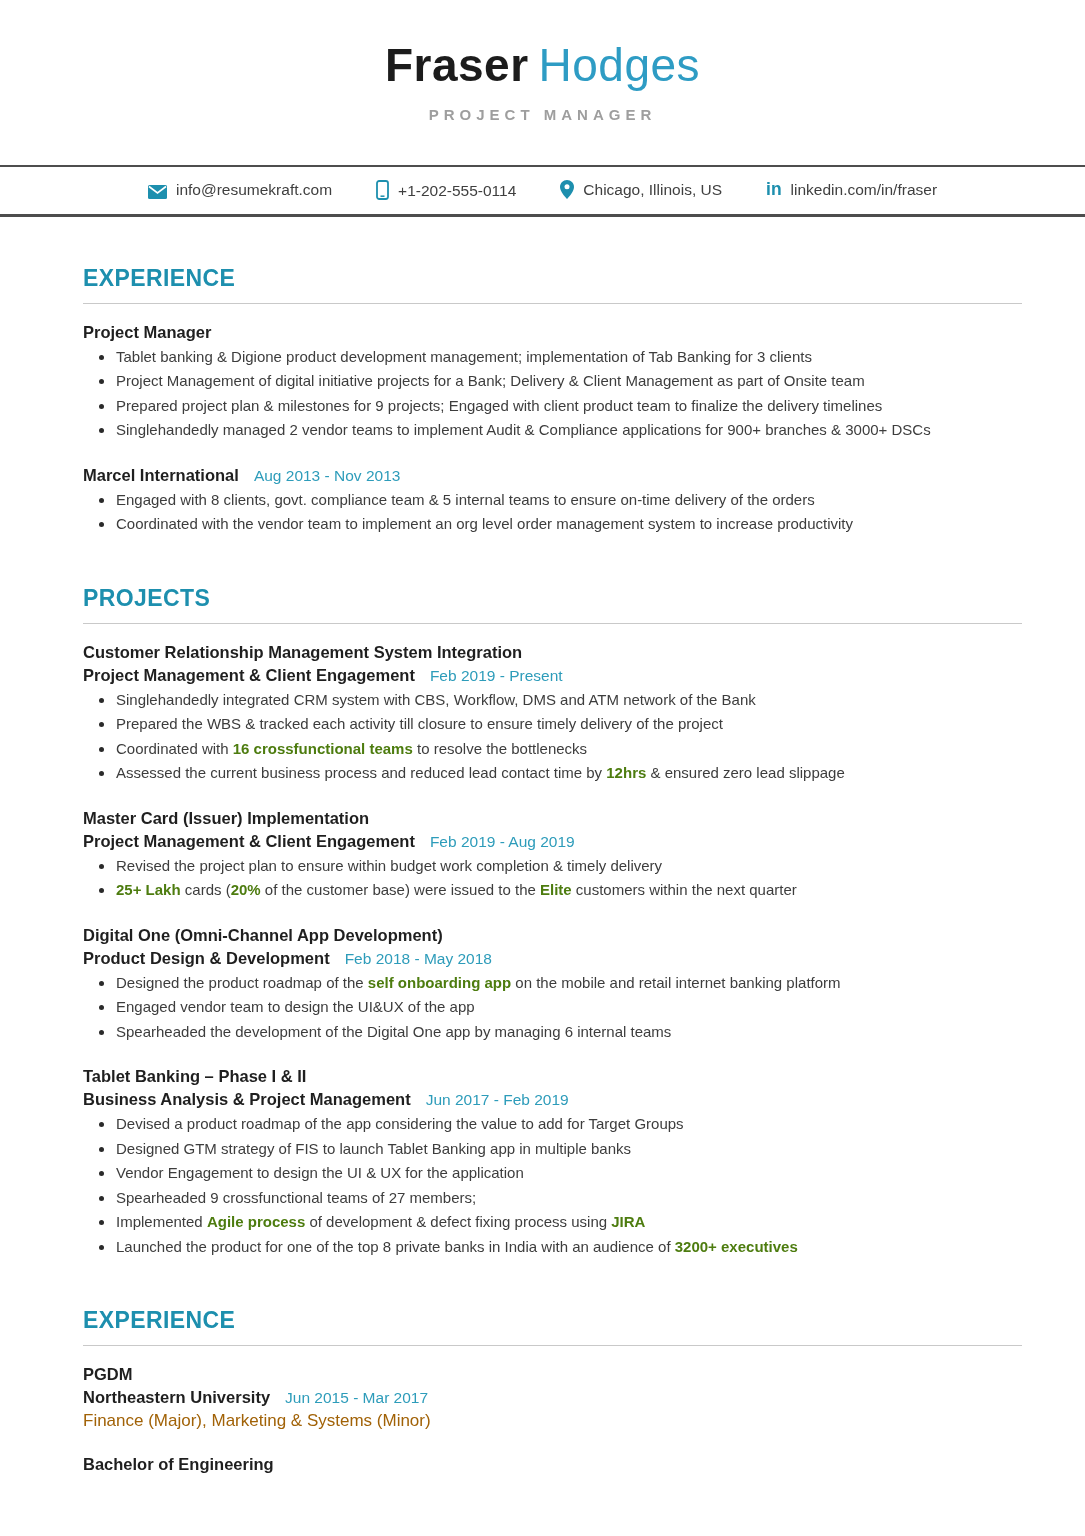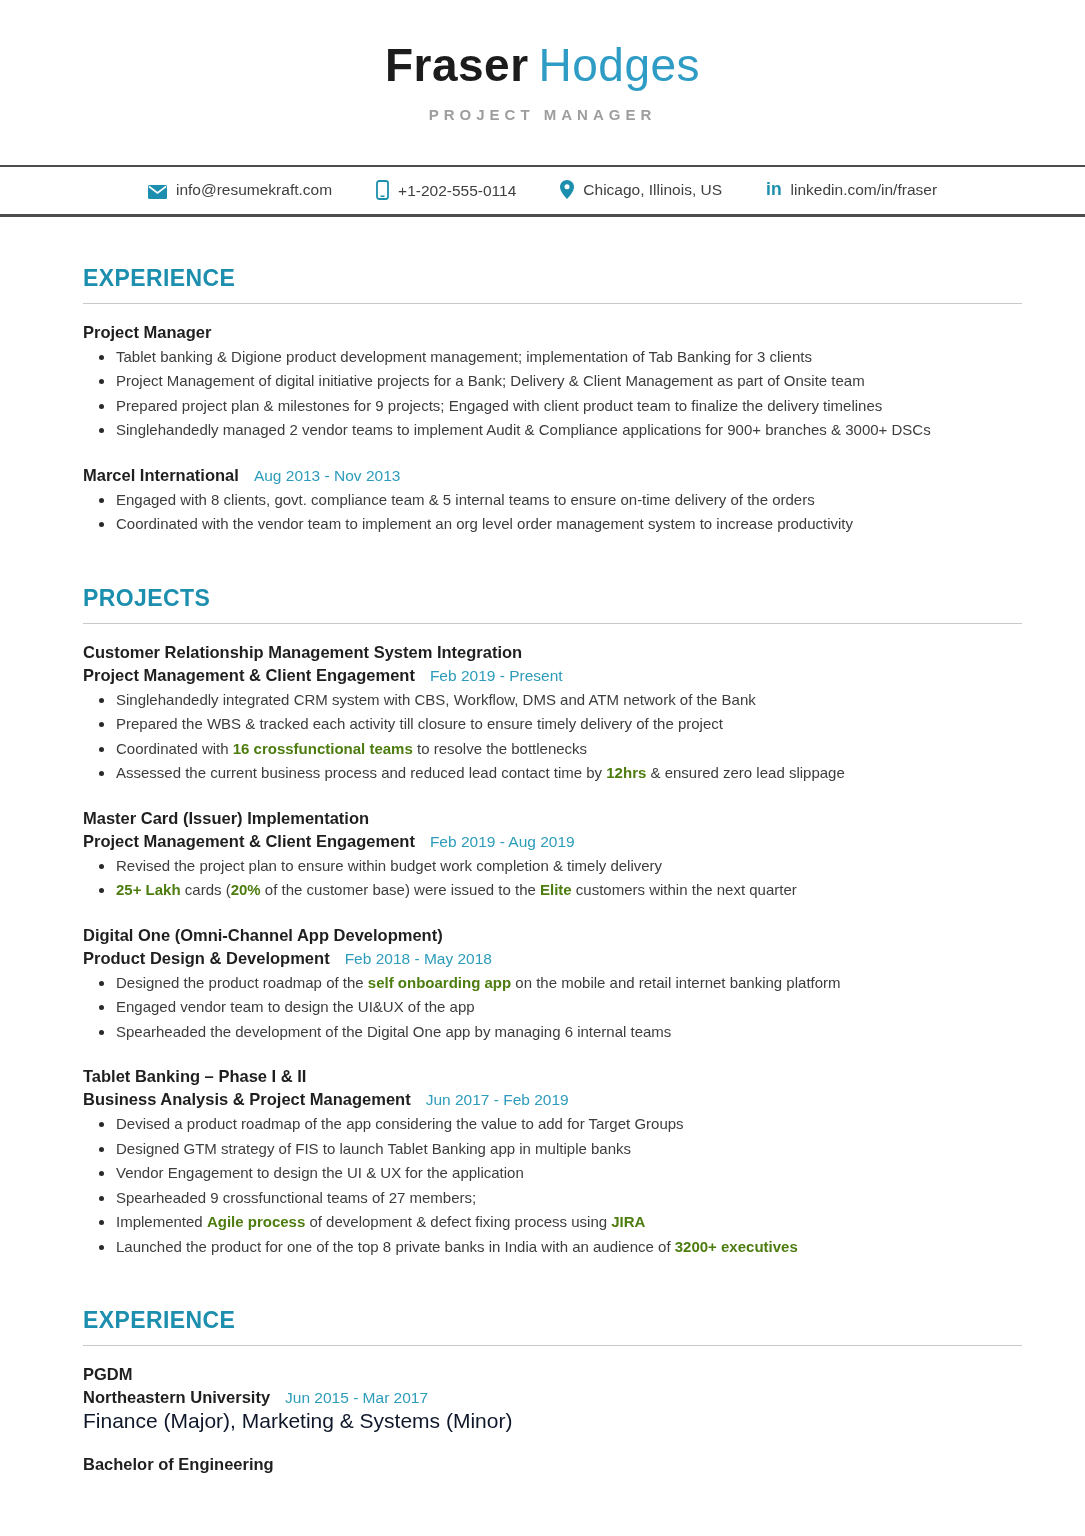--- a/index.html
+++ b/index.html
@@ -54,21 +54,21 @@
     color: #1d8fae;
     letter-spacing: 0.4px;
   }
   .section-rule { border: none; border-top: 1px solid #c9c9c9; margin: 0 0 17px 0; height: 0; }
 
   .entry + .entry { margin-top: 21px; }
   .entry-title { font-size: 16.5px; font-weight: 700; color: #1f1f1f; line-height: 23px; }
   .entry-subline { font-size: 16.5px; line-height: 23px; }
   .entry-subtitle { font-weight: 700; color: #1f1f1f; }
   .entry-date { color: #2d9cba; margin-left: 15px; font-size: 15.5px; font-weight: 400; }
-  .entry-desc { font-size: 21px; line-height: 23px; color: #0f172a; }
+  .entry-desc { font-size: 17px; line-height: 23px; color: #a16207; }
 
   .bullets { list-style: none; margin: 1px 0 0 0; padding: 0; }
   .bullet { position: relative; padding-left: 33px; font-size: 15px; line-height: 24.5px; color: #3d3d3d; }
   .bullet-dot {
     position: absolute; left: 16px; top: 10px;
     width: 5px; height: 5px; border-radius: 50%;
     background: #2a2a2a;
   }
   .bold { font-weight: 700; color: #4d7c0f; }
 </style>

